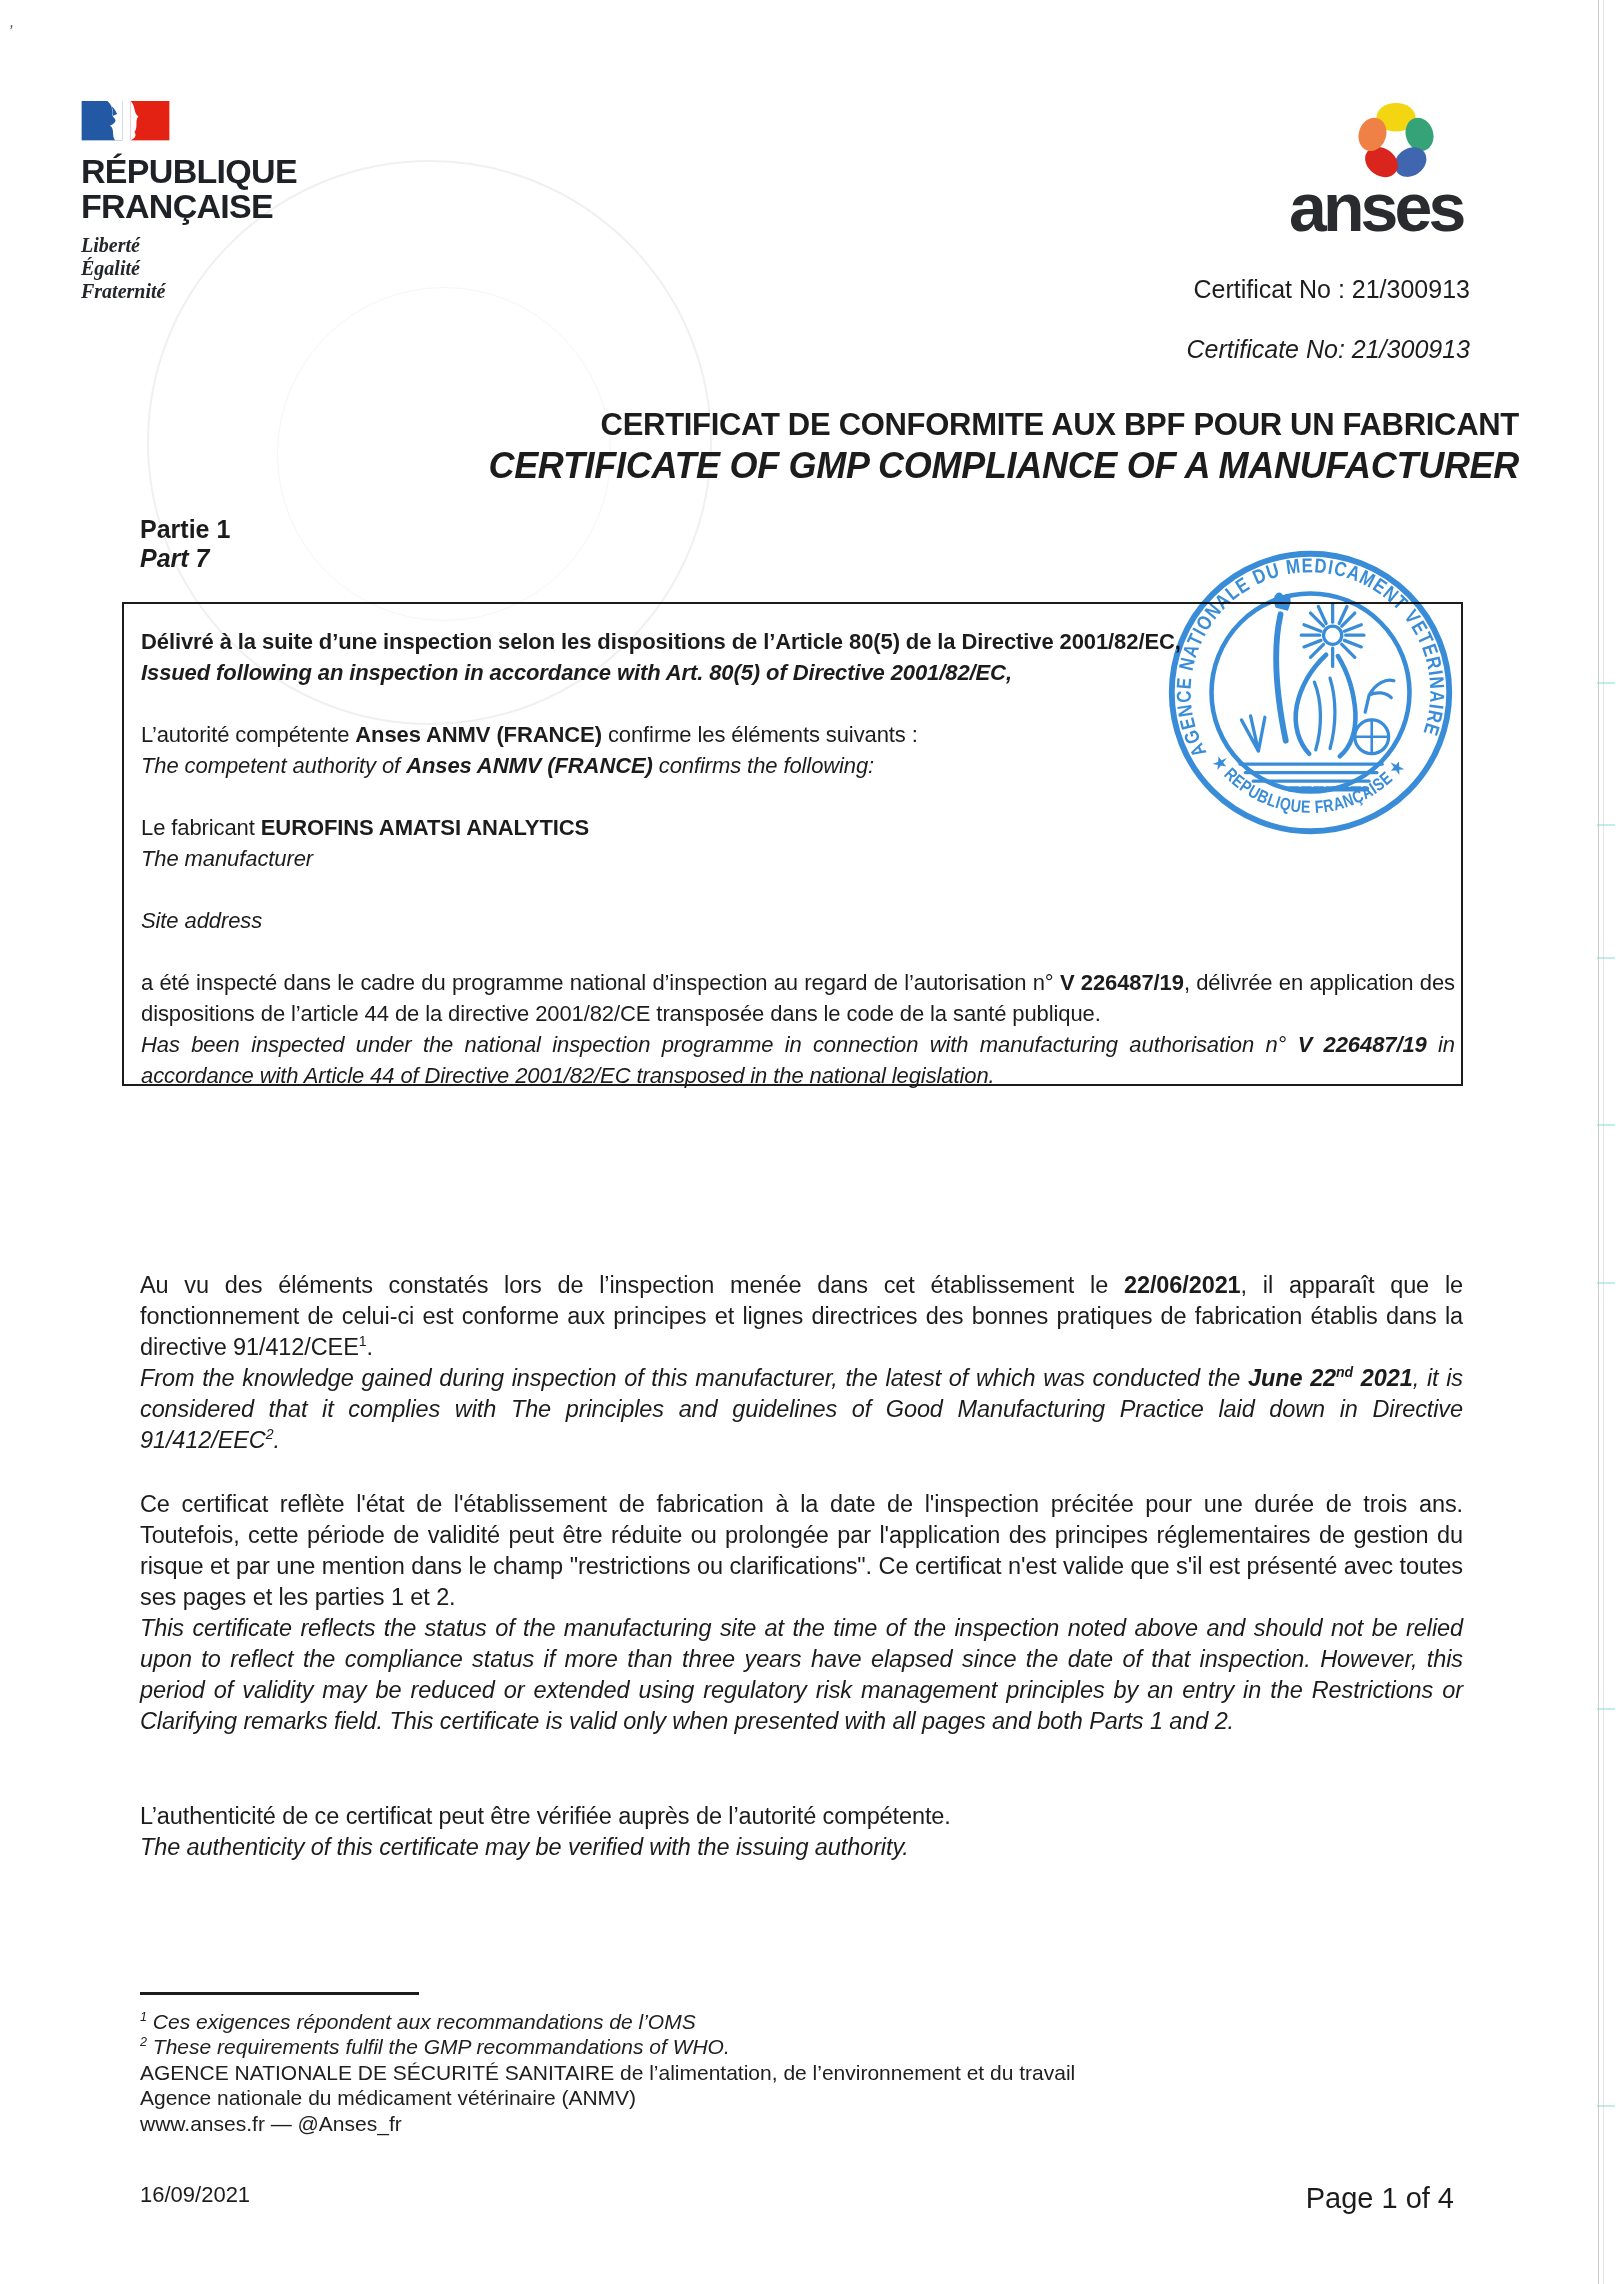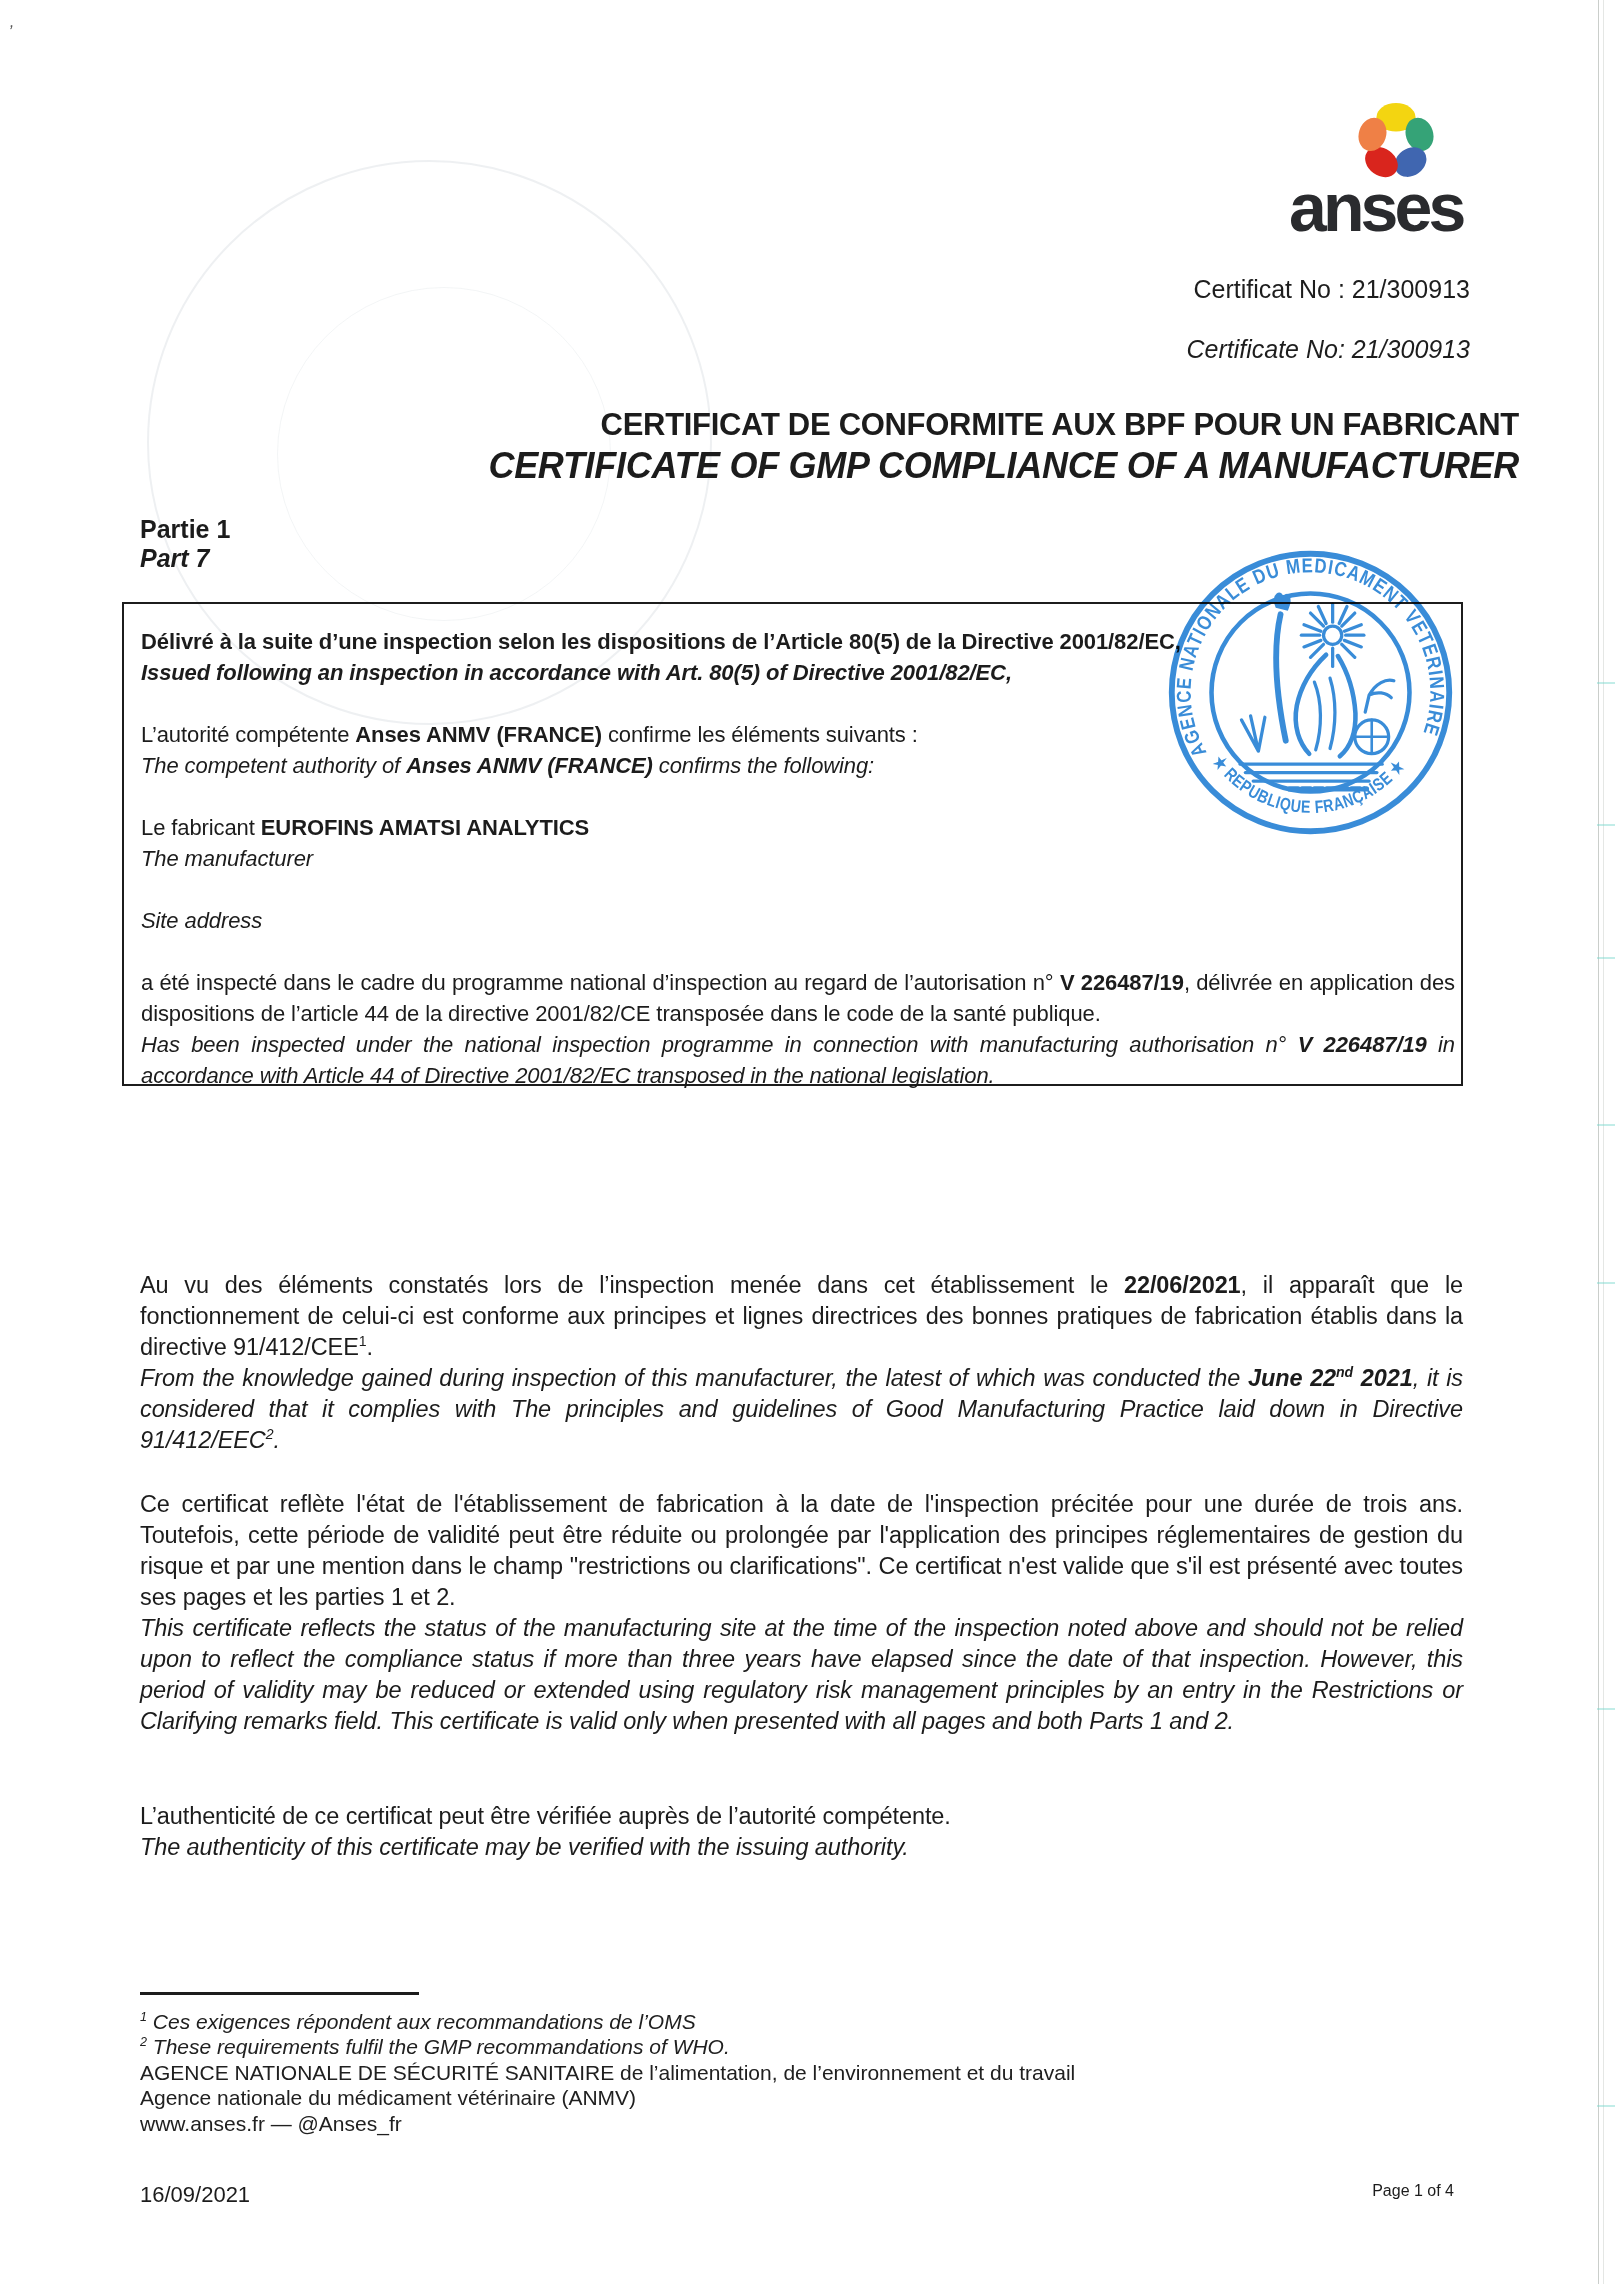--- a/index.html
+++ b/index.html
@@ -52,40 +52,59 @@
   .findings{top:1270px;}
   .validity{top:1489px;line-height:31px;}
   .authenticity{top:1801px;line-height:31px;}
   sup{font-size:60%;line-height:0;}
 
   .fn-rule{position:absolute;left:140px;top:1992px;width:279px;height:3.3px;background:#1c1c1c;}
   .footnotes{position:absolute;left:140px;top:2009px;width:1323px;font-size:21px;line-height:25.4px;color:#202020;}
   .footnotes .fnit{font-style:italic;}
 
   .foot-date{position:absolute;left:140px;top:2182px;font-size:22px;}
-  .foot-page{position:absolute;right:163px;top:2182px;font-size:16px;}
+  .foot-page{position:absolute;right:163px;top:2182px;font-size:29px;}
 </style>
 </head>
 <body>
 
 <div class="page">
 
   <div class="corner-mark">,</div>
   <div class="scanline"></div>
   <div class="scanline2"></div>
   <div class="tick" style="top:682px"></div>
   <div class="tick" style="top:824px"></div>
   <div class="tick" style="top:957px"></div>
   <div class="tick" style="top:1124px"></div>
   <div class="tick" style="top:1282px"></div>
   <div class="tick" style="top:1708px"></div>
   <div class="tick" style="top:2105px"></div>
   <div class="watermark wm1"></div>
   <div class="watermark wm2"></div>
 
+  <div class="rf">
+    <svg class="rf-flag" width="89" height="40" viewBox="0 0 136 62">
+      <rect x="0" y="0" width="63" height="61" fill="#2358a5"></rect>
+      <path d="M40,0 C52,10 44,20 50,26 C56,31 50,36 44,38 C52,44 46,54 52,61 L63,61 L63,0 Z" fill="#ffffff"></path>
+      <path d="M46,8 C50,14 46,18 49,23 L55,20 C52,14 50,10 46,8 Z" fill="#2358a5"></path>
+      <rect x="76" y="0" width="60" height="61" fill="#e32213"></rect>
+      <path d="M76,0 C84,8 80,18 88,24 C82,30 88,40 82,48 C86,54 82,58 76,61 Z" fill="#ffffff"></path>
+      <path d="M90,30 C94,36 92,44 96,48 L100,42 C96,38 94,32 90,30 Z" fill="#e32213"></path>
+    </svg>
+    <div class="rf-name">
+      <div>RÉPUBLIQUE</div>
+      <div>FRANÇAISE</div>
+    </div>
+    <div class="rf-motto">
+      <div>Liberté</div>
+      <div>Égalité</div>
+      <div>Fraternité</div>
+    </div>
+  </div>
 
   <svg class="anses-petals" width="82" height="82" viewBox="0 0 126 126">
     <g>
       <ellipse cx="63" cy="25" rx="30" ry="22" fill="#f3d511" transform="rotate(0 63 63)"></ellipse>
       <ellipse cx="63" cy="25" rx="26" ry="21" fill="#35a377" transform="rotate(72 63 63)"></ellipse>
       <ellipse cx="63" cy="25" rx="26" ry="21" fill="#4066b0" transform="rotate(144 63 63)"></ellipse>
       <ellipse cx="63" cy="25" rx="27" ry="21" fill="#d9251d" transform="rotate(216 63 63)"></ellipse>
       <ellipse cx="63" cy="25" rx="26" ry="21" fill="#ef8046" transform="rotate(288 63 63)"></ellipse>
     </g>
   </svg>

